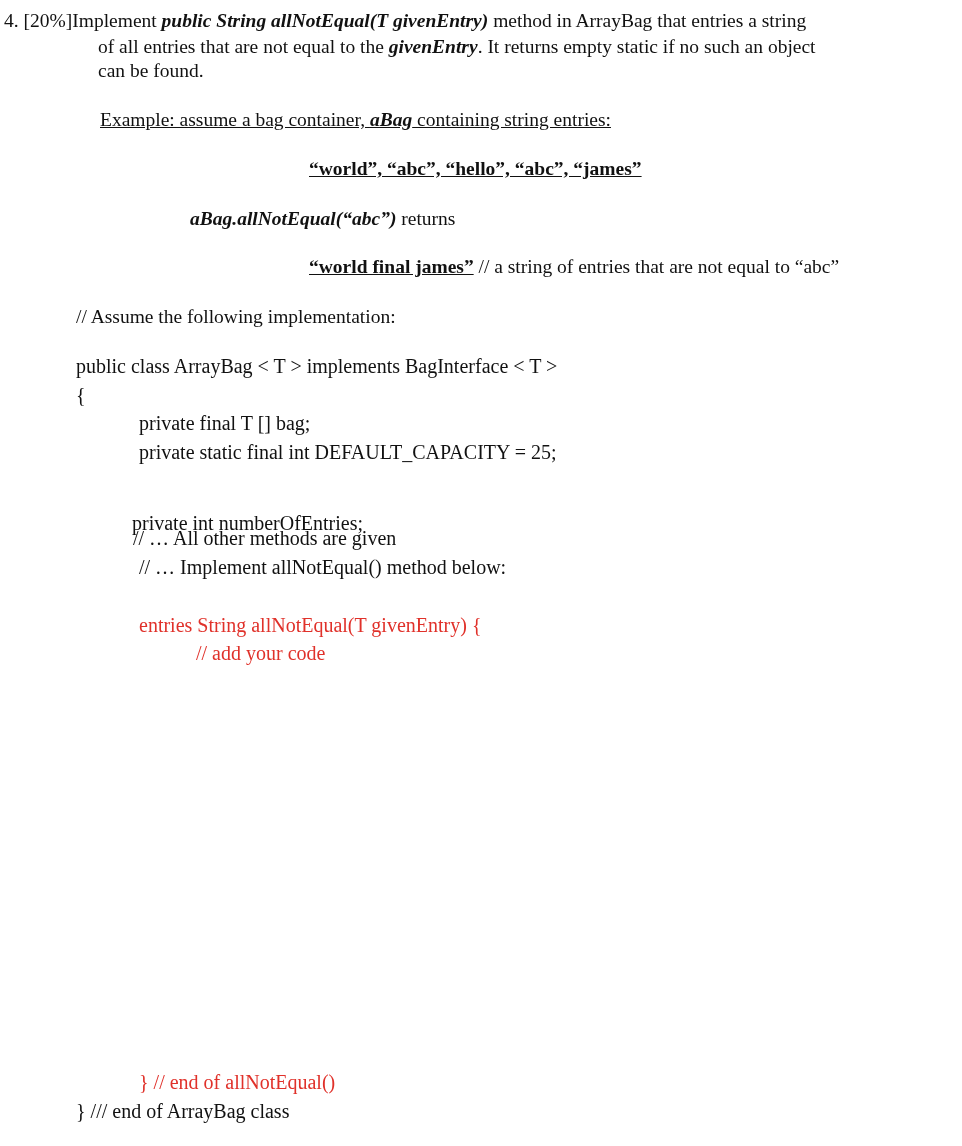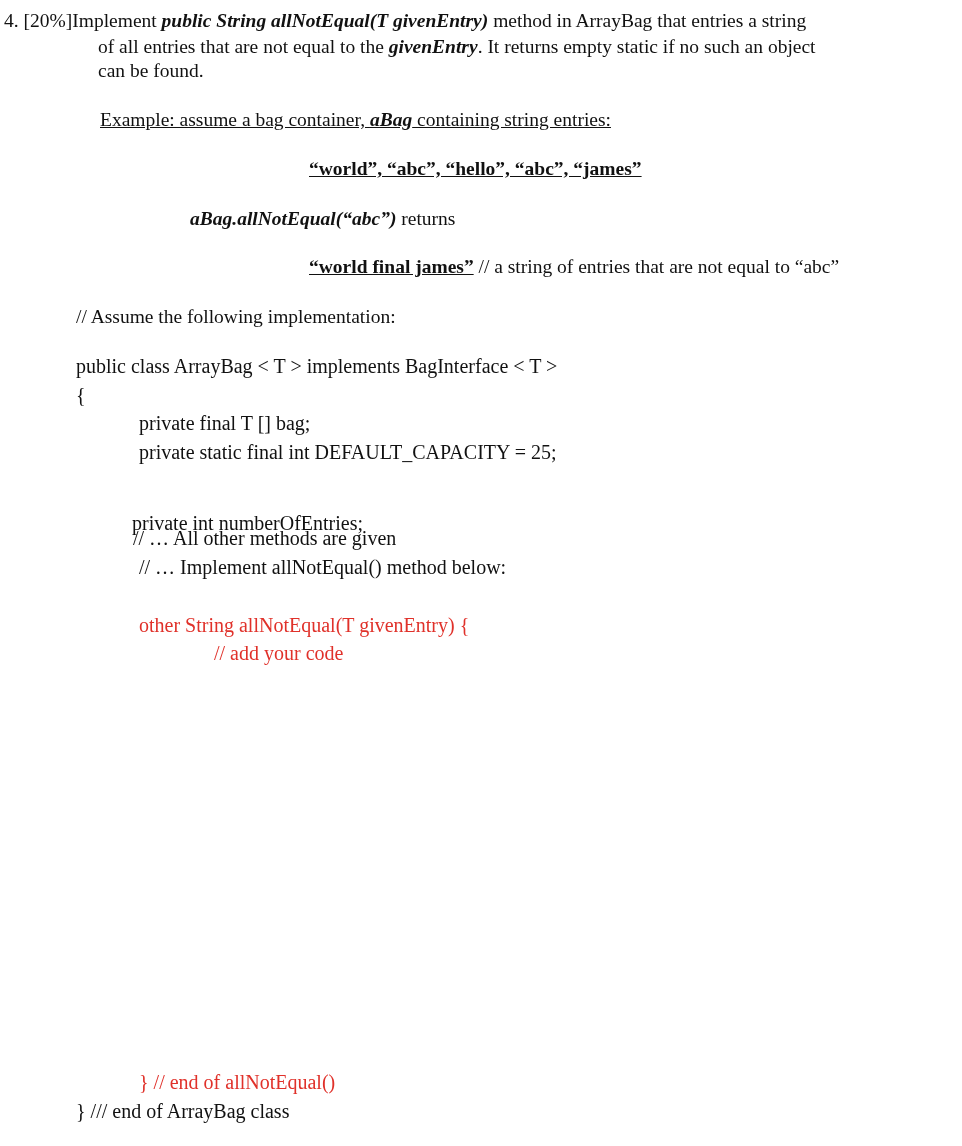--- a/index.html
+++ b/index.html
@@ -37,17 +37,17 @@
 
 <div class="abs q" style="left:76px; top:305px;">// Assume the following implementation:</div>
 
 <div class="abs code" style="left:76px; top:352px;">public class ArrayBag &lt; T &gt; implements BagInterface &lt; T &gt;</div>
 <div class="abs code" style="left:76px; top:381px;">{</div>
 <div class="abs code" style="left:139px; top:409px;">private final T [] bag;</div>
 <div class="abs code" style="left:139px; top:438px;">private static final int DEFAULT_CAPACITY = 25;</div>
 <div class="abs code" style="left:132px; top:466px;margin-top:43px;">private int numberOfEntries;</div>
 <div class="abs code" style="left:133px; top:524px;">// … All other methods are given</div>
 <div class="abs code" style="left:139px; top:553px;">// … Implement allNotEqual() method below:</div>
-<div class="abs code red" style="left:139px; top:611px;">other String allNotEqual(T givenEntry) {</div>
-<div class="abs code red" style="left:214px; top:639px;font-family:Liberation Serif, serif;">// add your code</div>
+<div class="abs code red" style="left:139px; top:611px;">entries String allNotEqual(T givenEntry) {</div>
+<div class="abs code red" style="left:196px; top:639px;font-family:Liberation Serif, serif;">// add your code</div>
 
 <div class="abs code red" style="left:139px; top:1068px;">} // end of allNotEqual()</div>
 <div class="abs code" style="left:76px; top:1097px;">} /// end of ArrayBag class</div>
 
 </body></html>

